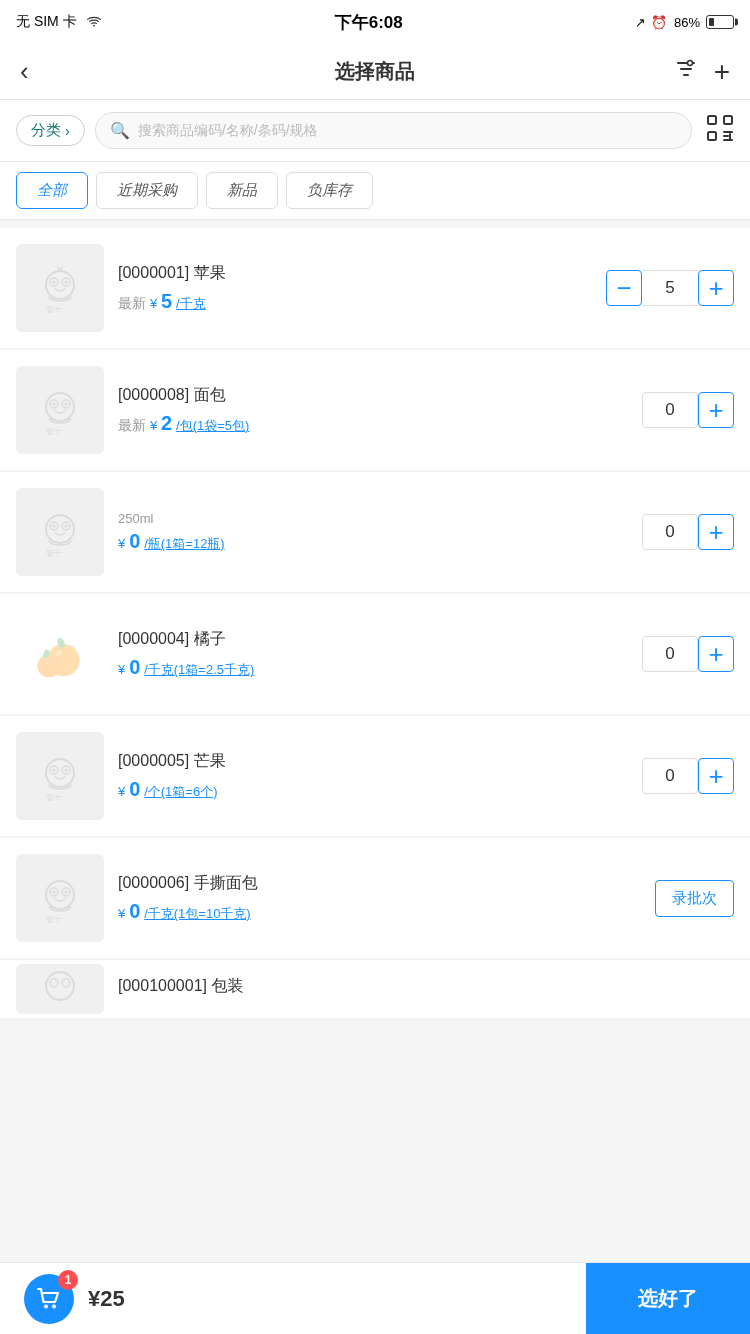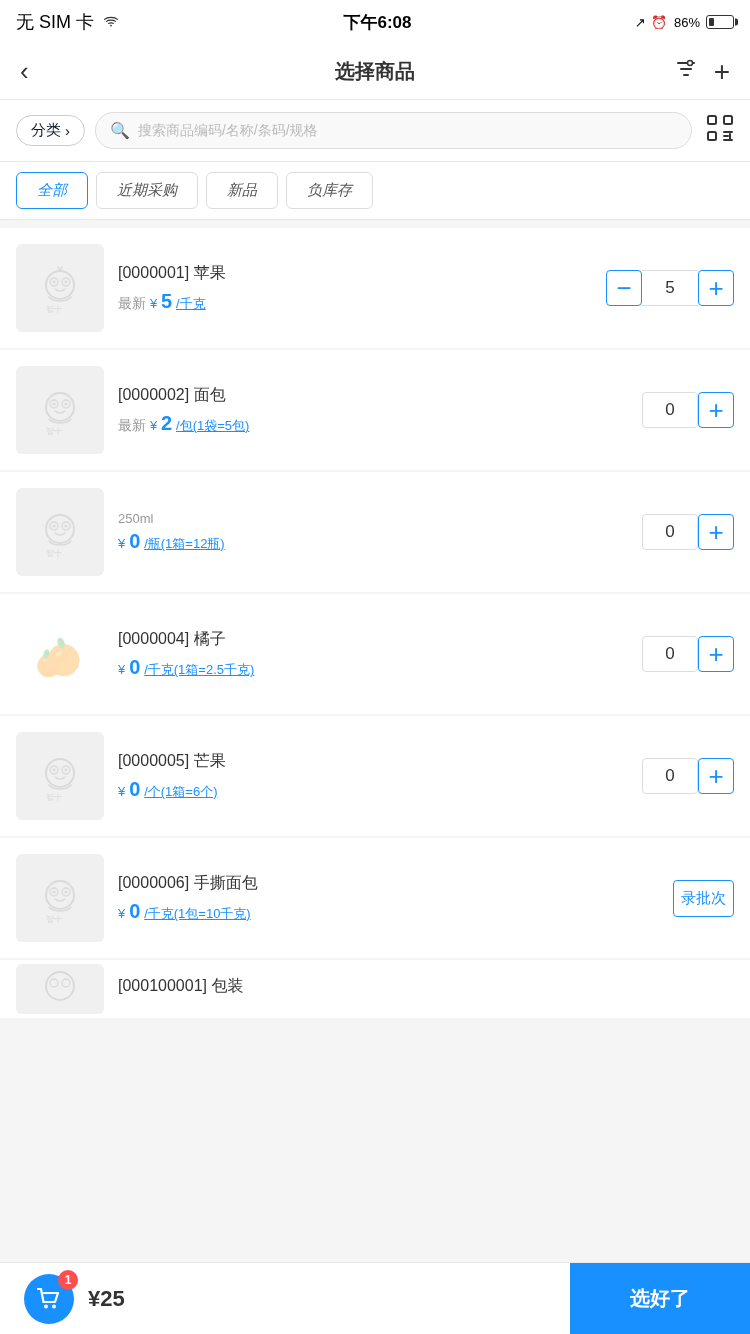--- a/index.html
+++ b/index.html
@@ -16,21 +16,21 @@
     .status-bar {
       background: #fff;
       height: 44px;
       display: flex;
       align-items: center;
       justify-content: space-between;
       padding: 0 16px;
       font-size: 15px;
       font-weight: 500;
     }
-    .status-left { display: flex; align-items: center; gap: 8px; font-size: 18px; }
+    .status-left { display: flex; align-items: center; gap: 8px; font-size: 14px; }
     .status-center { font-size: 17px; font-weight: 700; }
     .status-right { display: flex; align-items: center; gap: 6px; font-size: 13px; }
     .wifi-icon { width: 18px; height: 14px; }
     .battery-bar {
       width: 28px; height: 14px; border: 1.5px solid #333; border-radius: 3px; position: relative;
       display: inline-flex; align-items: center; padding: 2px;
     }
     .battery-bar::after {
       content: '';
       position: absolute;
@@ -73,21 +73,21 @@
       display: flex;
       align-items: center;
       gap: 10px;
       border-bottom: 1px solid #e8e8e8;
     }
     .category-btn {
       border: 1px solid #ccc;
       border-radius: 20px;
       padding: 5px 14px;
       font-size: 15px;
-      color: #0f172a;
+      color: #0f766e;
       background: #fff;
       white-space: nowrap;
       cursor: pointer;
       display: flex;
       align-items: center;
       gap: 4px;
     }
     .search-box {
       flex: 1;
       border: 1px solid #ddd;
@@ -229,21 +229,21 @@
       color: #333;
       background: #fff;
     }
 
     
     .batch-btn {
       border: 1.5px solid #1890ff;
       border-radius: 4px;
       color: #1890ff;
       font-size: 15px;
-      padding: 8px 7px;
+      padding: 8px 16px;
       background: #fff;
       cursor: pointer;
       white-space: nowrap;
     }
 
     
     .bottom-bar {
       position: fixed;
       bottom: 0;
       left: 0;
@@ -286,21 +286,21 @@
       justify-content: center;
       font-weight: 600;
     }
     .cart-total {
       font-size: 22px;
       font-weight: 600;
       color: #333;
     }
     .confirm-btn {
       height: 72px;
-      width: 180px;
+      width: 164px;
       background: #1890ff;
       color: #fff;
       font-size: 20px;
       font-weight: 600;
       border: none;
       cursor: pointer;
       display: flex;
       align-items: center;
       justify-content: center;
     }
@@ -429,21 +429,21 @@
         <circle cx="19" cy="19" r="4" stroke="#aaa" stroke-width="1.5" fill="none"></circle>
         <circle cx="31" cy="19" r="4" stroke="#aaa" stroke-width="1.5" fill="none"></circle>
         <circle cx="19" cy="19" r="1.5" fill="#aaa"></circle>
         <circle cx="31" cy="19" r="1.5" fill="#aaa"></circle>
         <path d="M20 26 Q25 30 30 26" stroke="#aaa" stroke-width="1.5" fill="none" stroke-linecap="round"></path>
         <path d="M14 34 Q17 38 25 38 Q33 38 36 34" stroke="#aaa" stroke-width="1.5" fill="none" stroke-linecap="round"></path>
         <text x="11" y="49" font-size="8" fill="#aaa" font-family="sans-serif">智十</text>
       </svg>
     </div>
     <div class="product-info">
-      <div class="product-name">[0000002] 面包</div>
+      <div class="product-name">[0000008] 面包</div>
       <div class="product-price">
         <span class="label">最新</span>
         <span class="price-yuan"> ¥</span>
         <span class="price-number">2</span>
         <span class="price-suffix">/包(1袋=5包)</span>
       </div>
     </div>
     <div class="qty-control">
       <input class="qty-input" type="text" value="0" style="border-radius: 4px; border: 1.5px solid rgb(221, 221, 221);">
       <button class="qty-btn" style="font-size:26px; line-height:1;">+</button>

